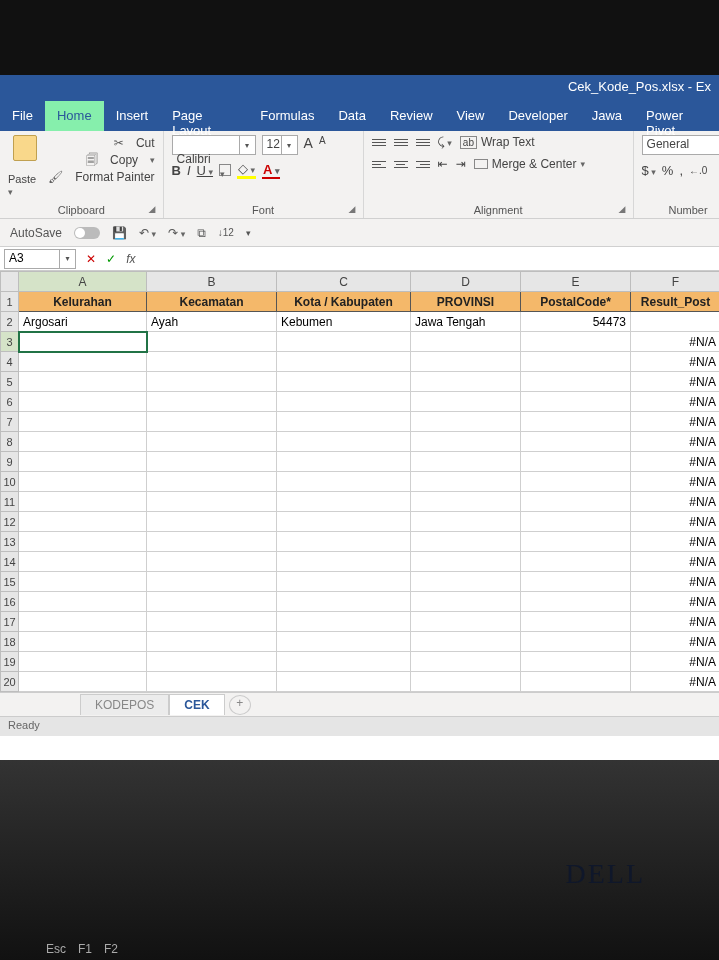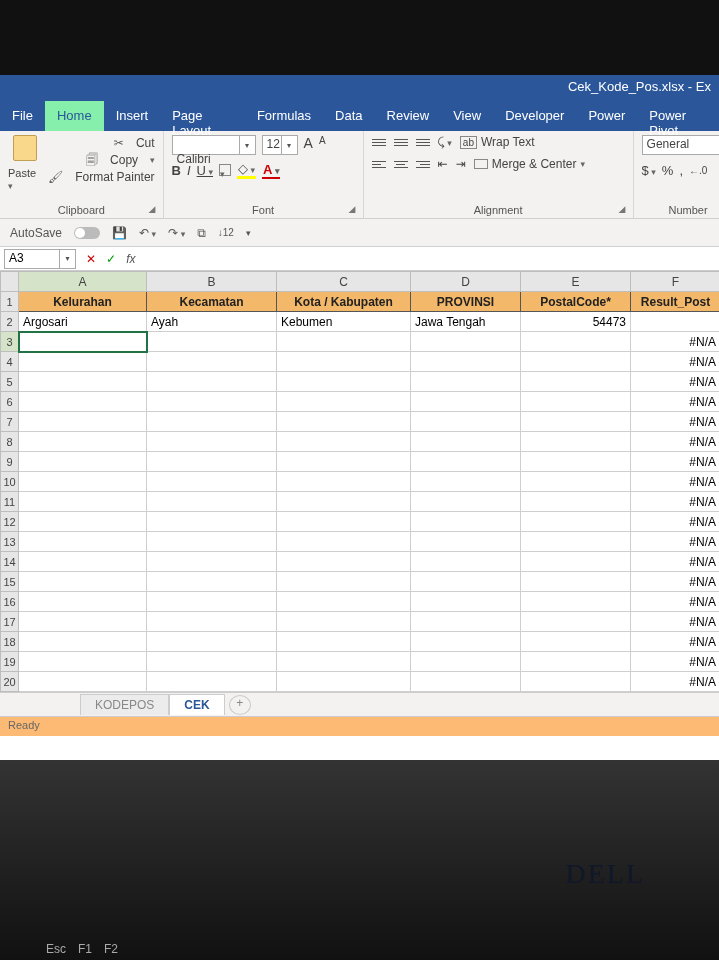--- a/index.html
+++ b/index.html
@@ -9,21 +9,21 @@
   .ribbon-tabs { background:#2b579a; color:#fff; display:flex; font-size:13px; height:30px; align-items:stretch; }
   .ribbon-tab { padding:7px 12px 0; cursor:default; }
   .ribbon-tab.active { background:#86efac; color:#2b579a; font-weight:400; }
   .ribbon { background:#f3f2f1; border-bottom:1px solid #d0d0d0; display:flex; height:88px; font-size:12px; color:#444; }
   .ribbon-group { border-right:1px solid #d7d7d7; padding:4px 8px 2px 8px; display:flex; flex-direction:column; justify-content:space-between; position:relative; }
   .group-label { text-align:center; font-size:11px; color:#555; padding-top:2px; }
   .dialog-launch { position:absolute; bottom:2px; right:2px; width:12px; height:12px; font-size:9px; color:#777; }
   .clip-items { display:flex; }
   .paste { display:flex; flex-direction:column; align-items:center; width:34px; }
   .paste-icon { width:24px; height:26px; background:#f9d88b; border:1px solid #c0a050; border-radius:2px; position:relative; }
-  .paste-text { font-size:11px; margin-top:6px; }
+  .paste-text { font-size:11px; margin-top:12px; }
   .clip-right { margin-left:6px; font-size:12px; line-height:17px; }
   .clip-right div { white-space:nowrap; display:flex; align-items:center; gap:12px;justify-content:flex-end; }
   .scissors::before { content:"\2702"; color:#555; }
   .copy::before { content:"\1F5D0"; color:#555; font-size:12px; }
   .brush::before { content:"\1F58C"; color:#555; font-size:12px; }
   .font-top { display:flex; gap:6px; margin-bottom:6px; }
   .font-name { width:84px; height:20px; border:1px solid #aaa; background:#fff; padding:16px 18px 0 4px; font-size:12px; position:relative; }
   .font-size { width:36px; height:20px; border:1px solid #aaa; background:#fff; padding:1px 18px 0 4px; font-size:12px; position:relative; }
   .combo-arrow { position:absolute; right:0; top:0; width:16px; height:100%; border-left:1px solid #aaa; display:flex; align-items:center; justify-content:center; font-size:8px; color:#555; }
   .AaBig { font-size:14px; } .AaSmall { font-size:10px; }
@@ -56,21 +56,21 @@
   .rowhead { background:#e6e6e6; border:1px solid #bdbdbd; font-weight:normal; font-size:11px; color:#444; width:18px; text-align:center; }
   .colhead th.sel, .rowhead.sel { background:#d5e3c8; }
   td.cell { border:1px solid #cfcfcf; height:20px; font-size:12px; padding:1px 4px; white-space:nowrap; overflow:hidden; }
   td.cell.rt { text-align:right;margin-left:20px; }
   tr.hdr td.cell { background:#f4b86a; border:1px solid #555; text-align:center; font-weight:bold; color:#222; }
   td.cell.active { outline:2px solid #217346; outline-offset:-1px; }
   .sheet-tabs { display:flex; align-items:center; background:#f3f2f1; border-top:1px solid #ccc; height:24px; font-size:12px; padding-left:80px; gap:0; }
   .sheet-tab { padding:3px 14px; border:1px solid #ccc; border-bottom:none; background:#ececec; color:#888; }
   .sheet-tab.active { background:#fff; color:#2b579a; font-weight:bold; }
   .new-sheet { width:22px; height:20px; border:1px solid #ccc; border-radius:50%; text-align:center; margin-left:4px; color:#888; }
-  .statusbar { background:#fdba74; border-top:1px solid #ccc; height:20px; font-size:11px; color:#666; padding:2px 8px; }
+  .statusbar { background:#e5e5e5; border-top:1px solid #ccc; height:20px; font-size:11px; color:#666; padding:2px 8px; }
   .taskbar { position:absolute; bottom:0; left:0; right:0; height:36px; background:#1d2733; display:flex; align-items:center; gap:10px; padding:0 6px; }
   .tb-icon { width:28px; height:28px; display:flex; align-items:center; justify-content:center; color:#fff; font-size:14px; border-radius:2px; }
   .tb-win { color:#fff; font-size:16px; }
   .tb-excel { background:#217346; width:24px; height:24px; color:#fff; font-size:11px; font-weight:bold; display:flex; align-items:center; justify-content:center; }
   .dell { position:absolute; bottom:70px; right:74px; font-size:28px; letter-spacing:2px; color:#0f172a; font-family:serif; }
   .fkeys { position:absolute; bottom:4px; left:6px; display:flex; gap:12px; color:#aaa; font-size:12px; font-family:sans-serif;margin-left:40px; }
 </style>
 </head>
 <body>
 
@@ -82,21 +82,21 @@
   <div class="ribbon-tabs">
     <div class="ribbon-tab">File</div>
     <div class="ribbon-tab active">Home</div>
     <div class="ribbon-tab">Insert</div>
     <div class="ribbon-tab">Page Layout</div>
     <div class="ribbon-tab">Formulas</div>
     <div class="ribbon-tab">Data</div>
     <div class="ribbon-tab">Review</div>
     <div class="ribbon-tab">View</div>
     <div class="ribbon-tab">Developer</div>
-    <div class="ribbon-tab">Power</div>
+    <div class="ribbon-tab">Jawa</div>
     <div class="ribbon-tab">Power Pivot</div>
   </div>
 
   <div class="ribbon">
     <div class="ribbon-group">
       <div class="clip-items">
         <div class="paste">
           <div class="paste-icon"></div>
           <div class="paste-text ddarr">Paste</div>
         </div>

